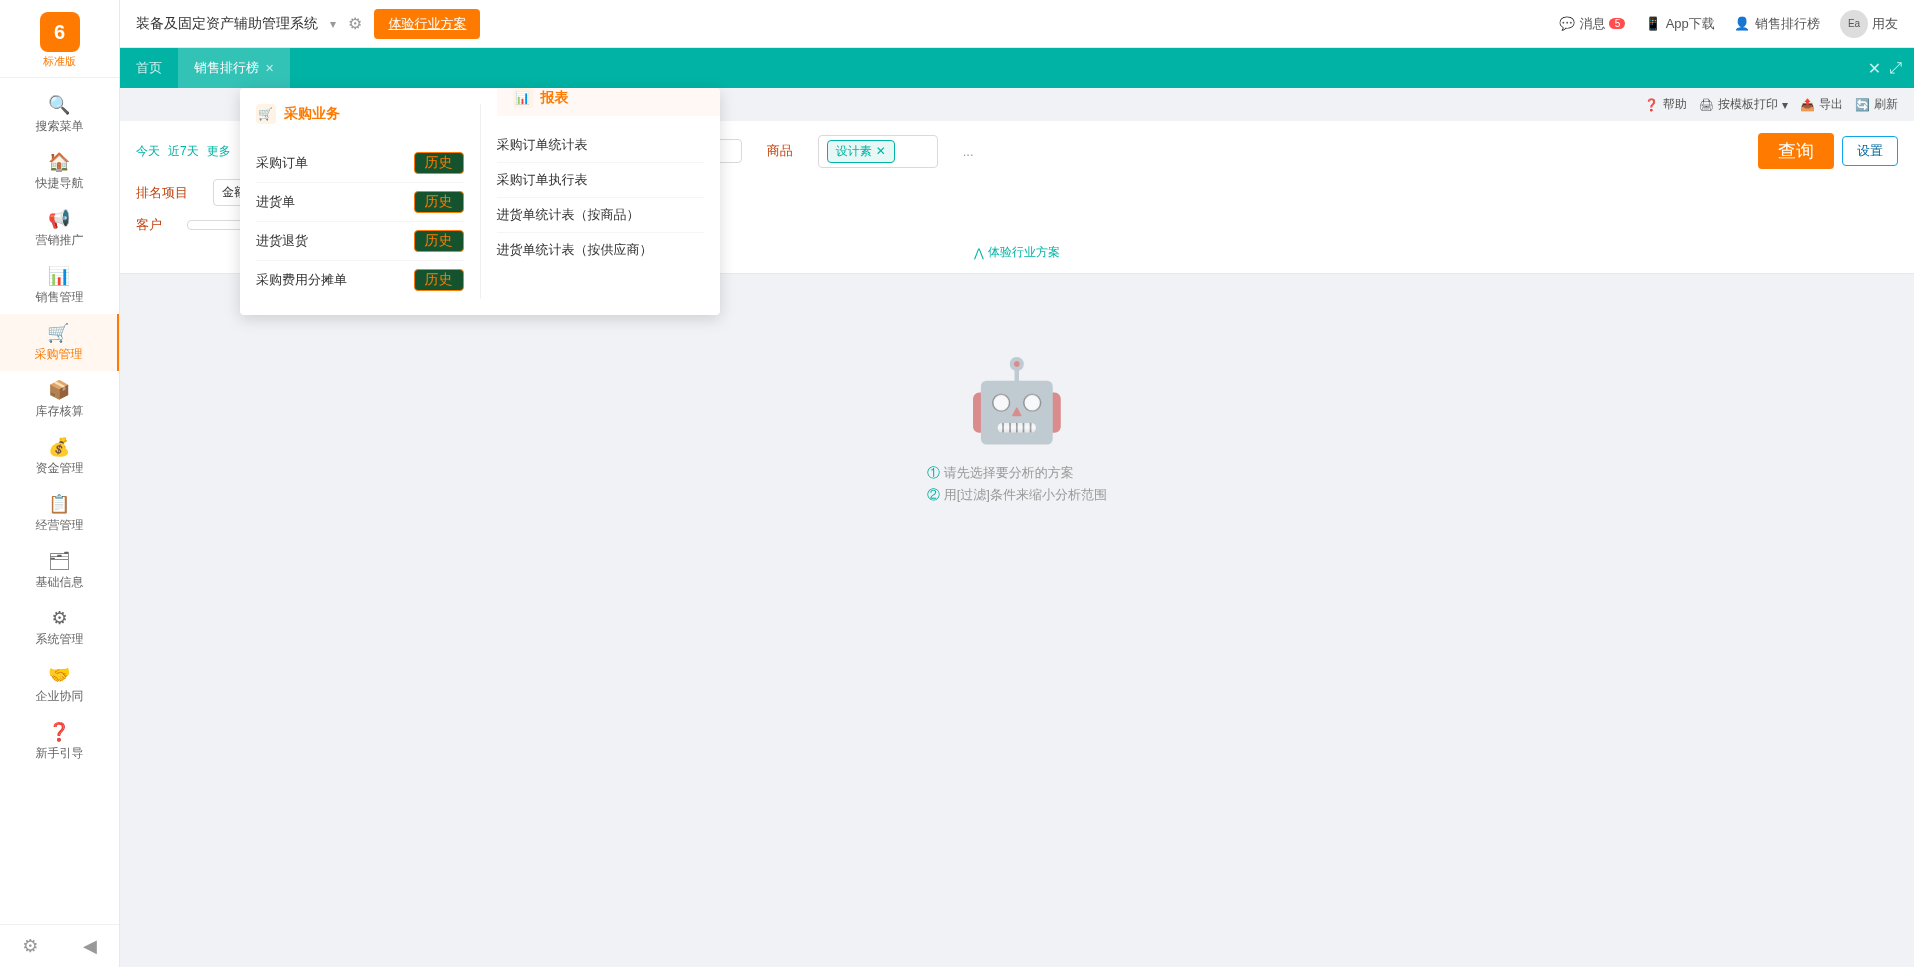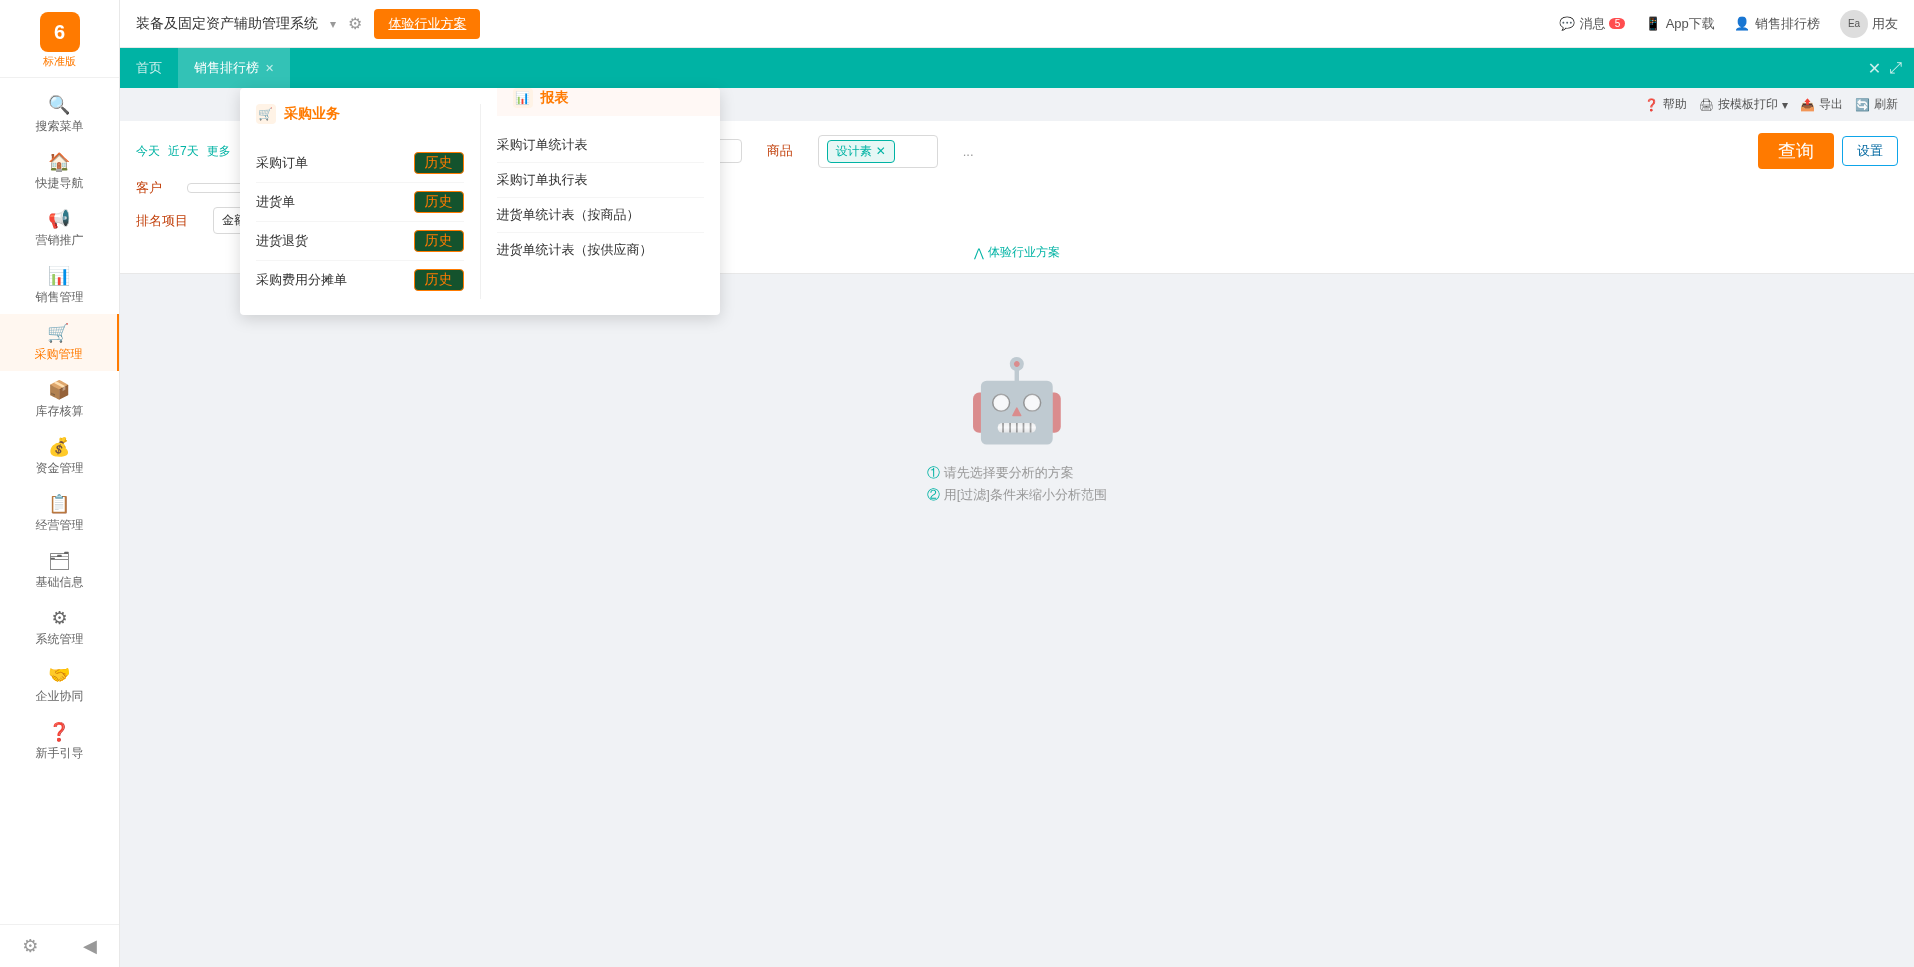--- a/index.html
+++ b/index.html
@@ -579,35 +579,35 @@
           </div>
         </div>
         <span class="filter-dots">...</span>
         <div class="filter-action-btns">
           <button class="btn-query">查询</button>
           <button class="btn-settings">设置</button>
         </div>
       </div>
 
       <div class="filter-row">
-        <span class="filter-label">客户</span>
-        <div class="filter-input" style="min-width: 200px;">
-          <span style="color:#ccc"></span>
-        </div>
-        <span class="filter-dots">...</span>
-      </div>
-
-      <div class="filter-row">
         <span class="filter-label">排名项目</span>
         <div class="filter-input" style="min-width: 140px;">
           <span>金额</span>
           <span style="color:#ccc; margin-left:auto">▾</span>
         </div>
         <span class="filter-label">业务员</span>
         <div class="filter-input" style="min-width: 160px;">
+          <span style="color:#ccc"></span>
+        </div>
+        <span class="filter-dots">...</span>
+      </div>
+
+      <div class="filter-row">
+        <span class="filter-label">客户</span>
+        <div class="filter-input" style="min-width: 200px;">
           <span style="color:#ccc"></span>
         </div>
         <span class="filter-dots">...</span>
       </div>
 
       <div style="display:flex; justify-content:center;">
         <div class="collapse-btn">
           <span>⋀</span>
           <span>体验行业方案</span>
         </div>

